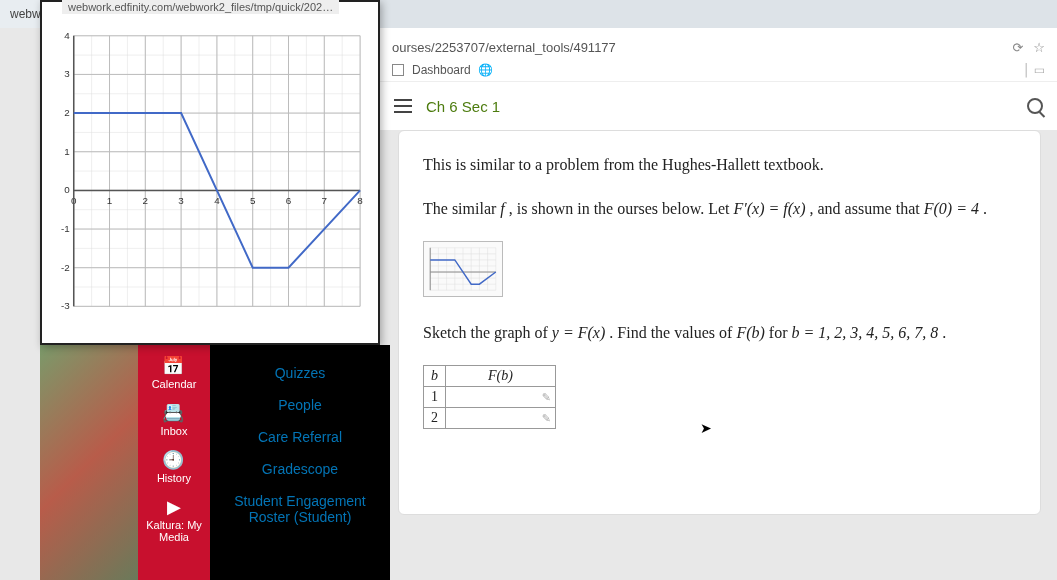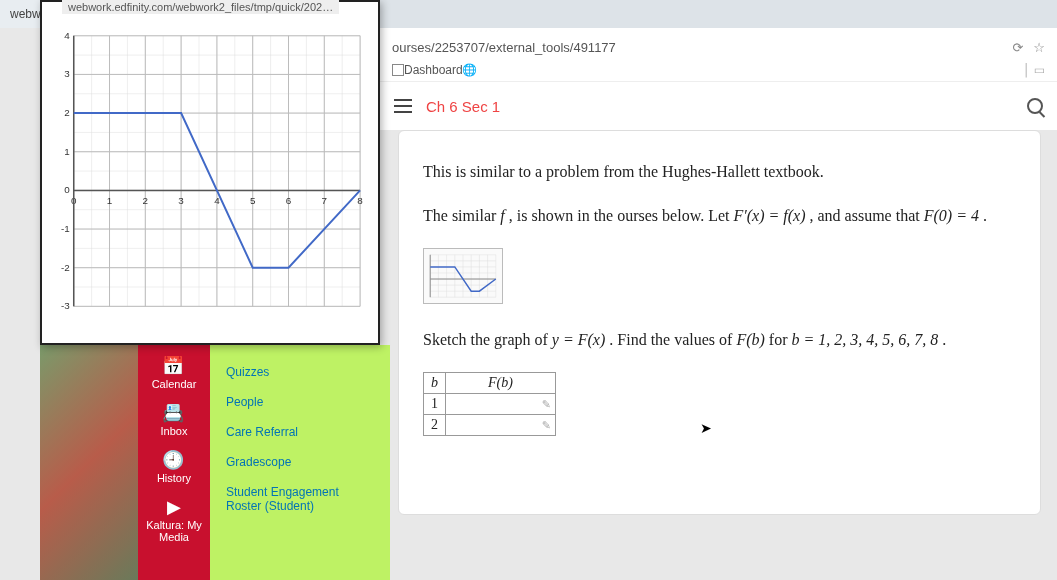--- a/index.html
+++ b/index.html
@@ -29,30 +29,30 @@
     position: absolute; top: 28px; left: 380px; right: 0; height: 40px;
     background: #fff; display: flex; align-items: center; padding: 0 12px;
     font-size: 13px; color: #555; justify-content: space-between;
     border-bottom: 1px solid #ddd;
   }
   .url-right { display: flex; gap: 10px; color: #888; }
 
   
   .dash-bar {
     position: absolute; top: 58px; left: 380px; right: 0; height: 24px;
-    background: #fff; display: flex; align-items: center; 
+    background: #fff; display: flex; align-items: center; gap: 8px;
     padding: 0 12px; font-size: 12px; color: #555; border-bottom: 1px solid #eee;
   }
   .dash-icon { width: 12px; height: 12px; border: 1px solid #888; display: inline-block; }
 
   
   .content-header {
     position: absolute; top: 82px; left: 380px; right: 0; height: 48px;
     background: #fff; display: flex; align-items: center; gap: 14px;
-    padding: 0 14px; font-size: 15px; color: #ef4444;
+    padding: 0 14px; font-size: 15px; color: #4d7c0f;
     justify-content: space-between;
   }
   .content-header .left { display: flex; align-items: center; gap: 14px; }
   .burger {
     display: inline-block; width: 18px; height: 14px;
     background: linear-gradient(#444 0 2px, transparent 2px 6px, #444 6px 8px, transparent 8px 12px, #444 12px 14px);
   }
   .search-icon {
     width: 16px; height: 16px; border: 2px solid #555; border-radius: 50%;
     position: relative; display: inline-block;
@@ -91,31 +91,31 @@
   .canvas-nav .nav-item {
     padding: 4px 2px 10px; cursor: pointer;
   }
   .canvas-nav .nav-icon {
     display: block; margin: 0 auto 3px; font-size: 18px; line-height: 1;
   }
 
   
   .course-menu {
     position: absolute; top: 345px; left: 210px; width: 180px; bottom: 0;
-    background: #bef264; padding: 12px 0; font-size: 12px;
+    background: #000000; padding: 12px 0; font-size: 14px; text-align: center;
   }
   .course-menu .menu-item {
     padding: 8px 16px; color: #0374b5; cursor: pointer;
   }
 
   
   .problem {
     position: absolute; top: 130px; left: 398px; right: 16px; bottom: 65px;
     background: #fff; border: 1px solid #ddd; border-radius: 6px;
-    padding: 29px 24px; font-family: Georgia, "Times New Roman", serif;
+    padding: 22px 24px; font-family: Georgia, "Times New Roman", serif;
     font-size: 16px; color: #222; overflow: hidden;
   }
   .problem p { margin-bottom: 20px; line-height: 1.5; }
   .problem .math { font-style: italic; font-family: Georgia, serif; }
   .thumb {
     width: 80px; height: 56px; border: 1px solid #bbb; margin: 4px 0 24px;
     background: #fafafa; position: relative;
   }
   .fb-table {
     border-collapse: collapse; font-size: 14px;

